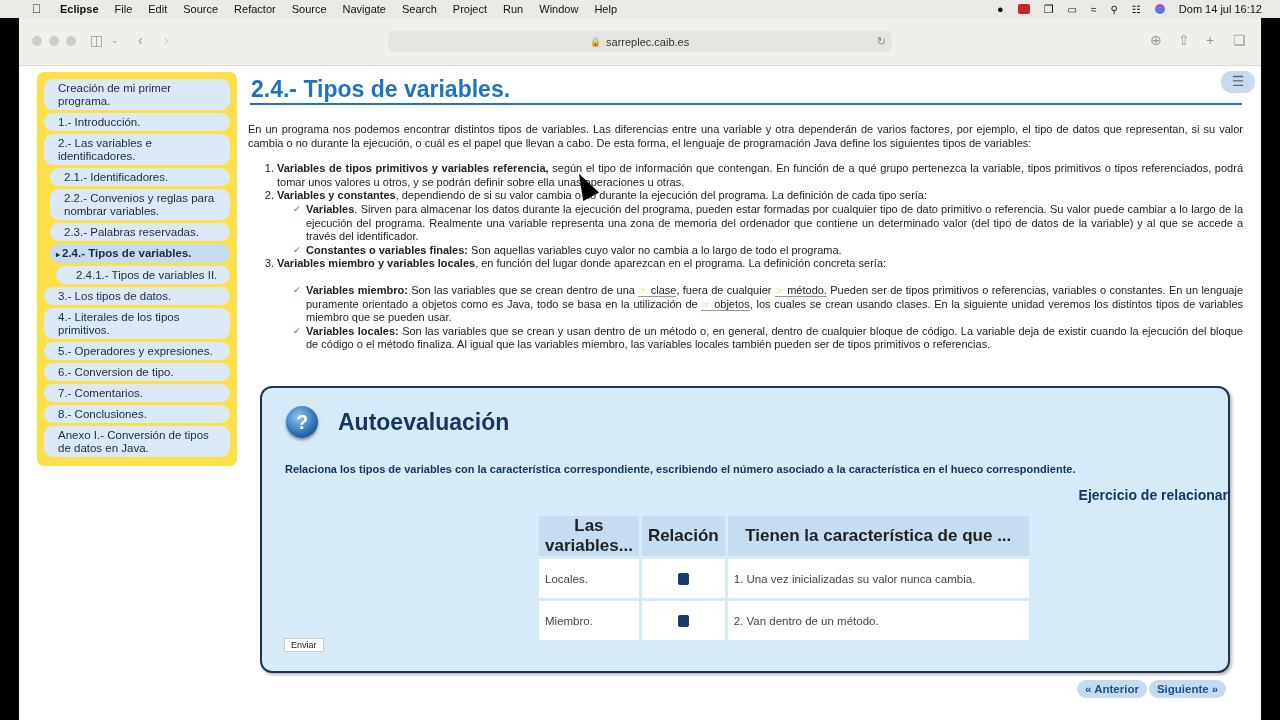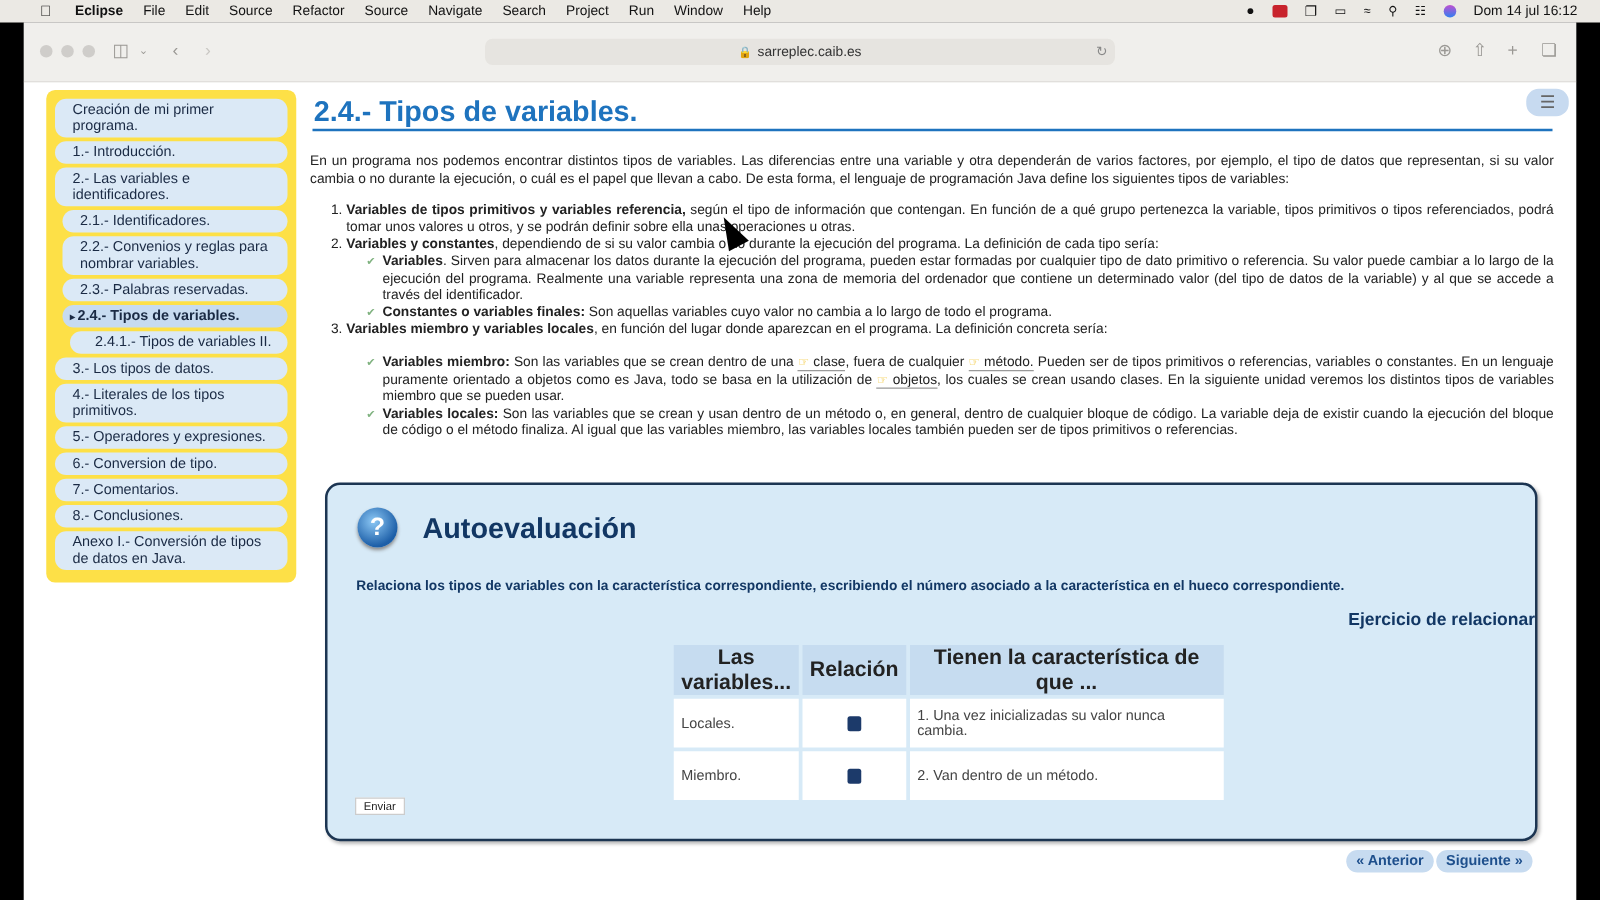--- a/index.html
+++ b/index.html
@@ -152,21 +152,21 @@
         <div class="qicon">?</div>
         <h2>Autoevaluación</h2>
       </div>
       <p class="instr">Relaciona los tipos de variables con la característica correspondiente, escribiendo el número asociado a la característica en el hueco correspondiente.</p>
       <div class="ex">Ejercicio de relacionar</div>
       <table class="rel">
         <tbody>
             <tr>
           <th style="width:97px">Las variables...</th>
           <th style="width:62px">Relación</th>
-          <th style="width:251px">Tienen la característica de que ...</th>
+          <th style="width:301px">Tienen la característica de que ...</th>
         </tr>
         <tr>
           <td>Locales.</td>
           <td>
                 <div class="box"></div>
               </td>
           <td>1. Una vez inicializadas su valor nunca cambia.</td>
         </tr>
         <tr>
           <td>Miembro.</td>

